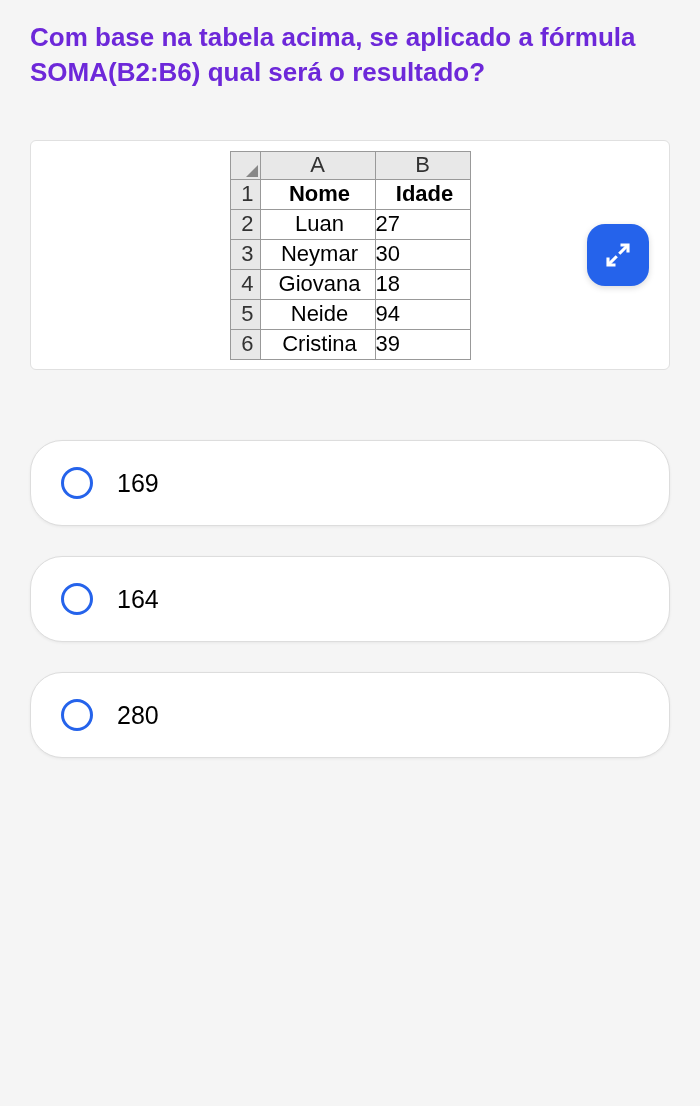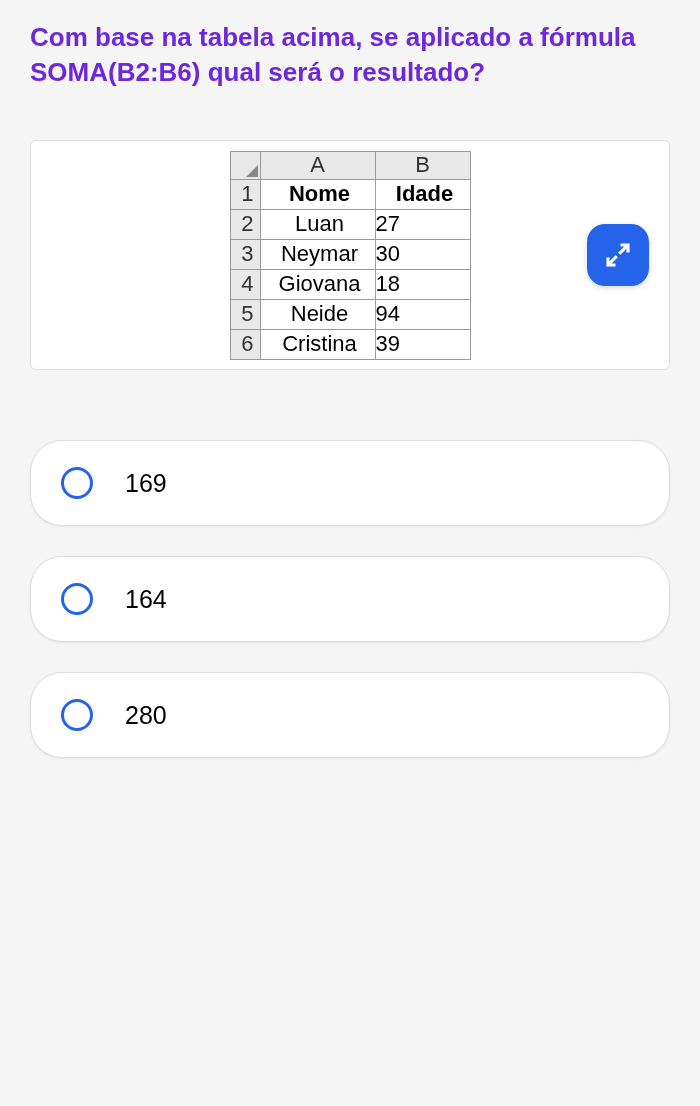--- a/index.html
+++ b/index.html
@@ -112,21 +112,21 @@
       flex-direction: column;
       gap: 30px;
     }
     .option {
       background: #fff;
       border: 1px solid #ddd;
       border-radius: 32px;
       padding: 26px 30px;
       display: flex;
       align-items: center;
-      gap: 32px;
+      gap: 24px;
       cursor: pointer;
       box-shadow: 0 1px 3px rgba(0,0,0,0.06);
     }
     .radio {
       width: 32px;
       height: 32px;
       border: 3px solid #2563eb;
       border-radius: 50%;
       flex-shrink: 0;
     }

